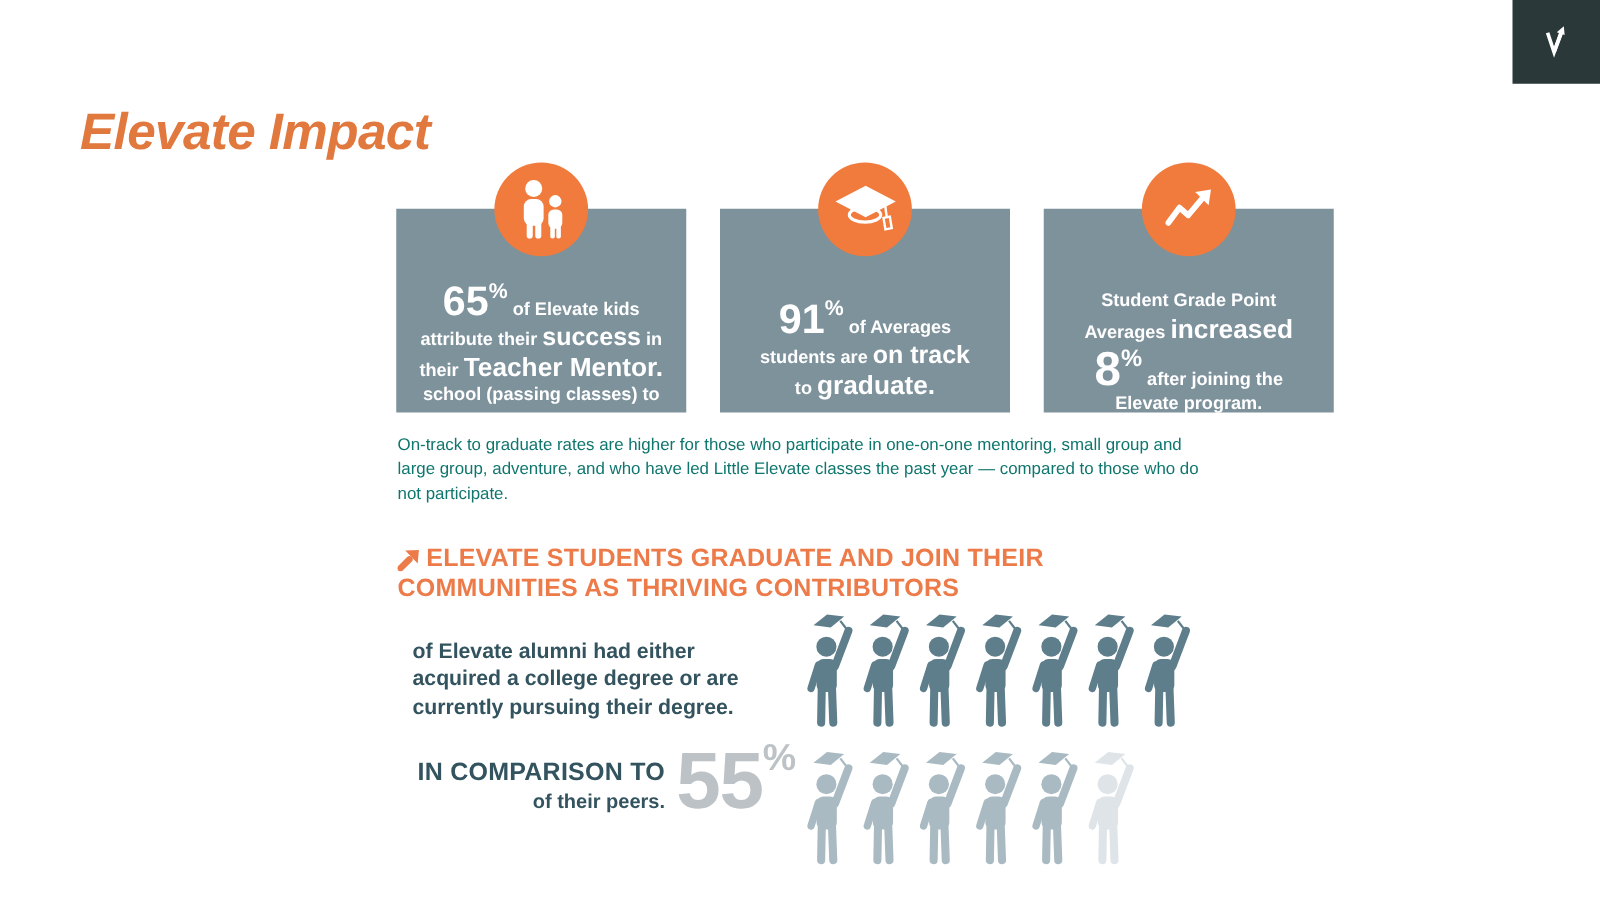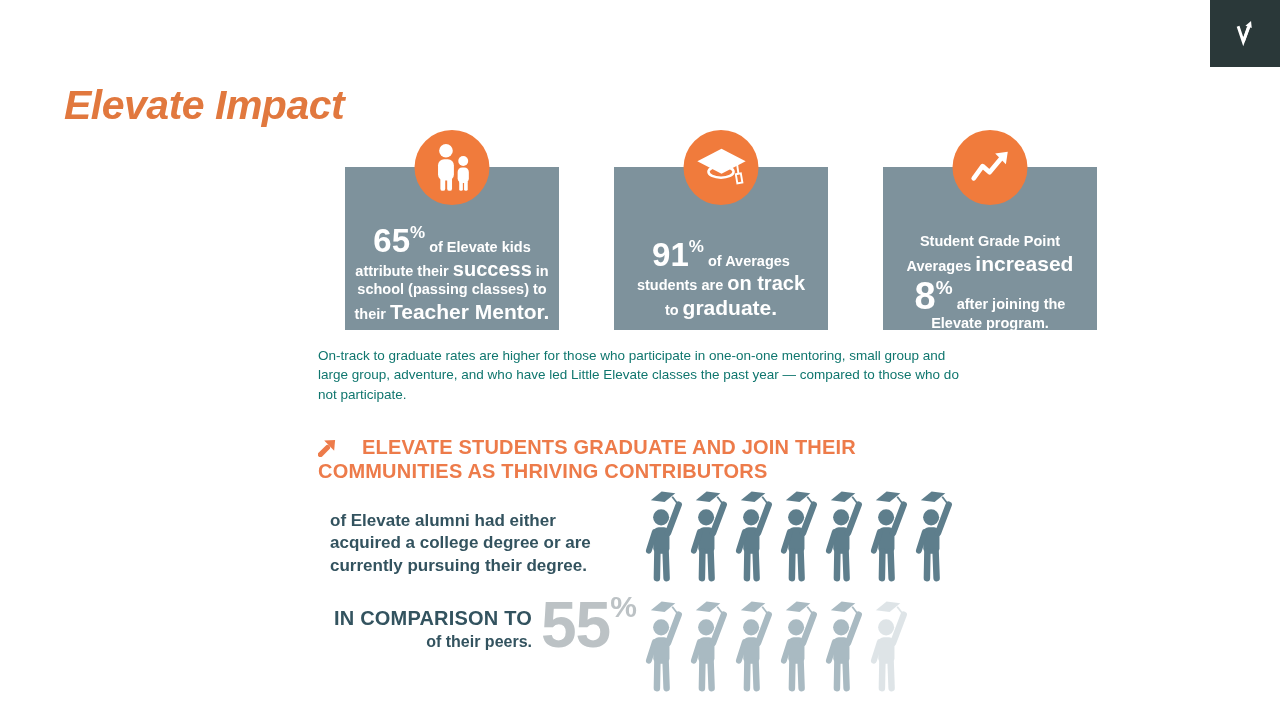--- a/index.html
+++ b/index.html
@@ -6,39 +6,39 @@
   body { font-family:"Liberation Sans", sans-serif; background:#888; }
   .slide { position:relative; width:1280px; height:720px; background:#ffffff; overflow:hidden; margin:0 auto; }
 
   .page-title { position:absolute; left:64px; top:82px; font-size:41px; font-weight:bold;
                 color:#E1783E; letter-spacing:-0.5px;font-style:italic; }
 
   .logo-box { position:absolute; right:0; top:0; width:70px; height:67px; background:#2A3839;
               display:flex; align-items:center; justify-content:center; }
 
   .cards-row { position:absolute; left:317px; top:167px; display:flex; gap:27px; }
-  .card { position:relative; width:214px; height:163px; background:#7E929C; color:#fff;
-          text-align:center; padding:56px 8px 0 8px;margin-left:28px; }
+  .card { position:relative; width:232px; height:163px; background:#7E929C; color:#fff;
+          text-align:center; padding:56px 8px 0 8px; }
   .card-icon-circle { position:absolute; top:-37px; left:50%; transform:translateX(-50%);
           width:75px; height:75px; border-radius:50%; background:#F07B3C;
           display:flex; align-items:center; justify-content:center; }
   .card .ln { line-height:1.22; font-size:14.5px; font-weight:600; }
   .card .stat { font-size:33px; font-weight:bold; line-height:1; }
   .card .stat-sm { font-size:17px; vertical-align:14px; font-weight:bold; }
   .card .big { font-size:20px; font-weight:600; }
   .card .big2 { font-size:21px; font-weight:600; }
   .card .stat8 { font-size:38px; font-weight:bold; line-height:1; }
   .card .stat8-sm { font-size:19px; vertical-align:15px; font-weight:bold; }
 
   .caption { position:absolute; left:318px; top:346px; width:648px; font-size:13.5px;
              line-height:1.44; color:#0f766e; }
 
   .section-heading { position:absolute; left:318px; top:435px; color:#ED7B4A;
              font-size:20px; font-weight:800; line-height:1.2; letter-spacing:0.2px; }
-  .section-heading .hl { display:flex; align-items:center; gap:25px; }
+  .section-heading .hl { display:flex; align-items:center; gap:4px; }
   .arrow-icon { flex:0 0 auto; }
 
   .alumni { position:absolute; left:316px; top:500px; display:flex; }
   .alumni-stat { font-size:66px; font-weight:bold; color:#5E7E8C; line-height:1; letter-spacing:-2px; }
   .alumni-stat .pct { font-size:31px; vertical-align:30px; letter-spacing:0; }
   .alumni-text { margin-left:14px; padding-top:10px; font-size:17px; font-weight:700;
              color:#33535F; line-height:1.32; }
 
   .figures-row { position:absolute; display:flex; gap:1px; }
   .figures-row.graduates { left:645px; top:486px; color:#5E7E8C; }
@@ -83,22 +83,22 @@
             <rect x="35.5" y="29.5" width="12" height="16.5" rx="4.8"></rect>
             <rect x="37.2" y="43.5" width="3.9" height="11" rx="1.8"></rect>
             <rect x="42.4" y="43.5" width="3.9" height="11" rx="1.8"></rect>
           </g>
         </svg>
       </div>
       <div class="ln">
         <span class="stat">65</span><span class="stat-sm">%</span><span> of Elevate kids</span>
       </div>
       <div class="ln"><span>attribute their </span><span class="big">success</span><span> in</span></div>
+      <div class="ln"><span>their </span><span class="big2">Teacher Mentor.</span></div>
       <div class="ln">school (passing classes) to</div>
-      <div class="ln"><span>their </span><span class="big2">Teacher Mentor.</span></div>
     </div>
 
     <div class="card">
       <div class="card-icon-circle">
         <svg width="58" height="58" viewBox="0 0 60 60">
           <ellipse cx="29.5" cy="34" rx="13" ry="6" fill="none" stroke="#fff" stroke-width="2.6"></ellipse>
           <polygon points="30,10 55,23 30,36 5,23" fill="#fff"></polygon>
           <line x1="46" y1="25" x2="47.5" y2="36" stroke="#fff" stroke-width="2"></line>
           <path d="M44.8,36.5 l5.2,-1 1.6,9.5 -5.2,1 z" fill="none" stroke="#fff" stroke-width="2"></path>
         </svg>

